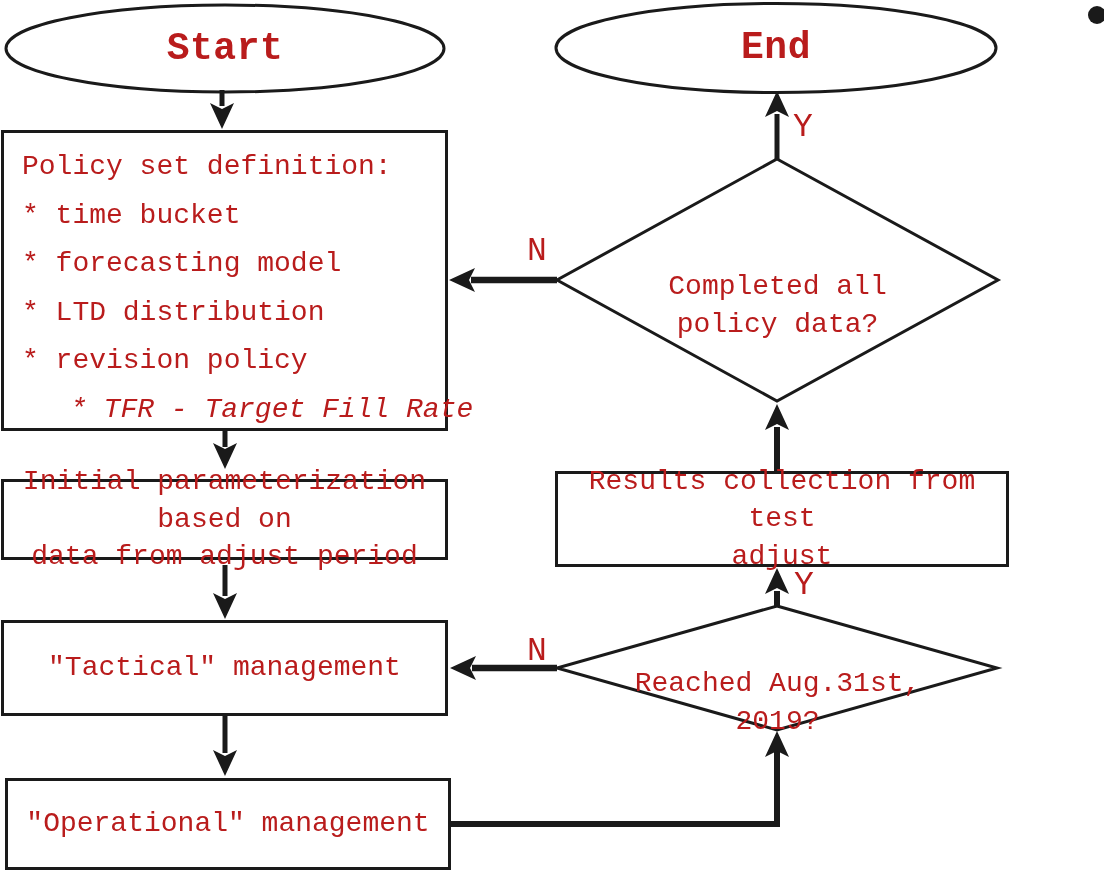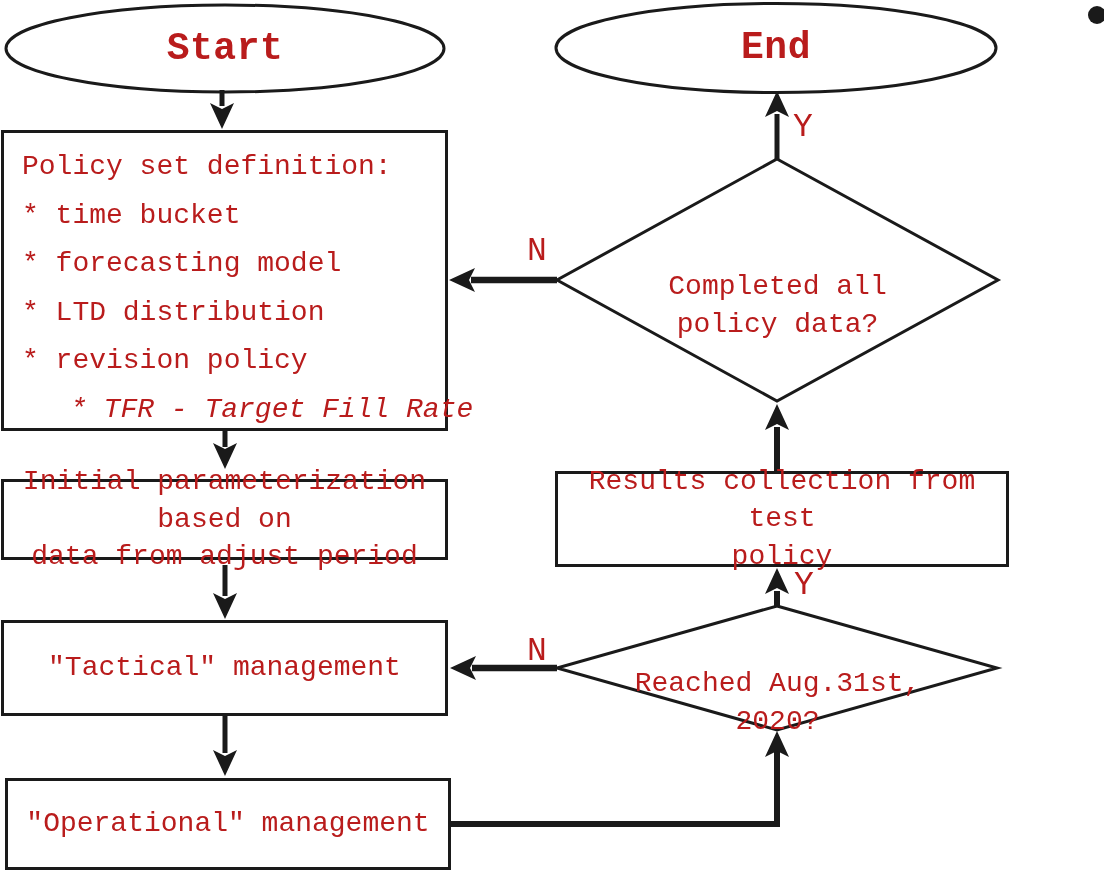--- a/index.html
+++ b/index.html
@@ -148,31 +148,31 @@
   <div class="box centered" style="left:1px; top:620px; width:447px; height:96px;">
     <div class="line28 center-text">"Tactical" management</div>
   </div>
 
   <div class="box centered" style="left:5px; top:778px; width:446px; height:92px;">
     <div class="line28 center-text">"Operational" management</div>
   </div>
 
   <div class="box centered" style="left:555px; top:471px; width:454px; height:96px;">
     <div class="line28 center-text">Results collection from test</div>
-    <div class="line28 center-text">policy</div>
+    <div class="line28 center-text">adjust</div>
   </div>
 
   <div class="diamond-label" style="left:557px; top:244px; width:441px;">
     <div class="line28">Completed all</div>
     <div class="line28">policy data?</div>
   </div>
 
   <div class="diamond-label" style="left:557px; top:641px; width:441px;">
     <div class="line28">Reached Aug.31st,</div>
-    <div class="line28">2020?</div>
+    <div class="line28">2019?</div>
   </div>
 
   <span class="edge-label" style="left:793px; top:111px;">Y</span>
   <span class="edge-label" style="left:527px; top:235px;">N</span>
   <span class="edge-label" style="left:794px; top:569px;">Y</span>
   <span class="edge-label" style="left:527px; top:635px;">N</span>
 
 </div>
 
 </body></html>

